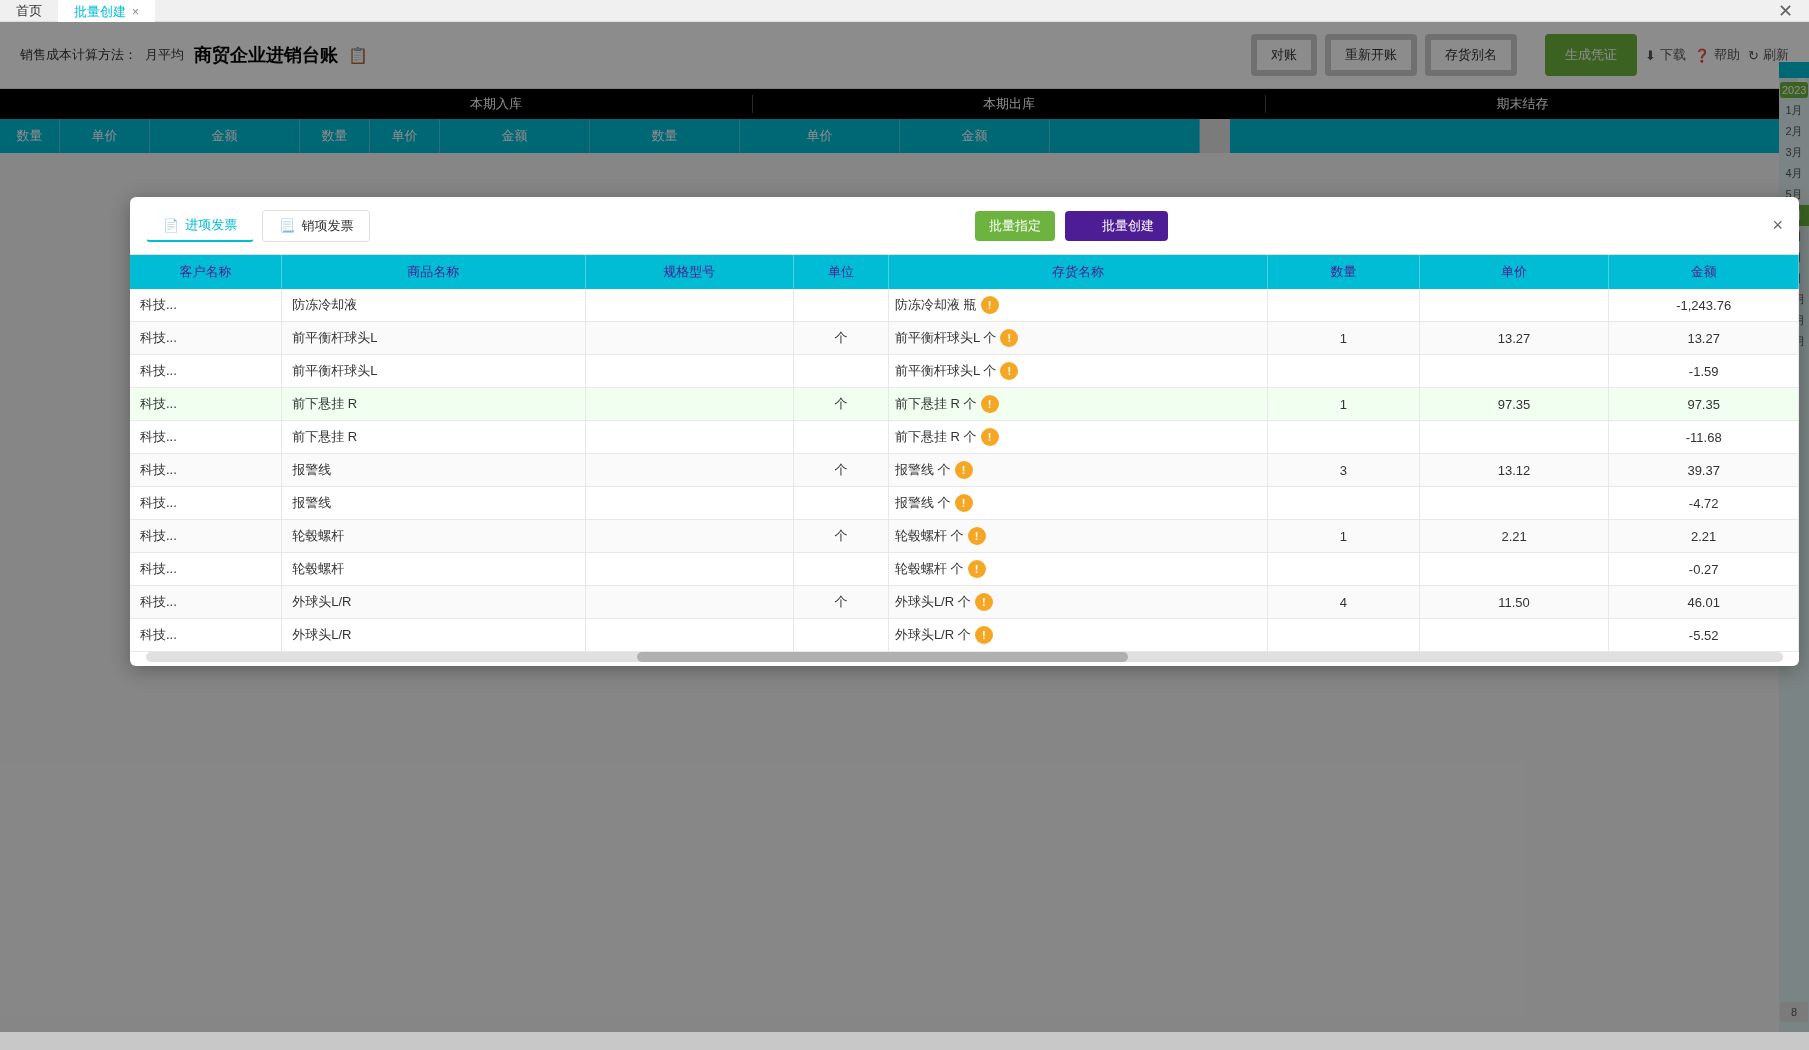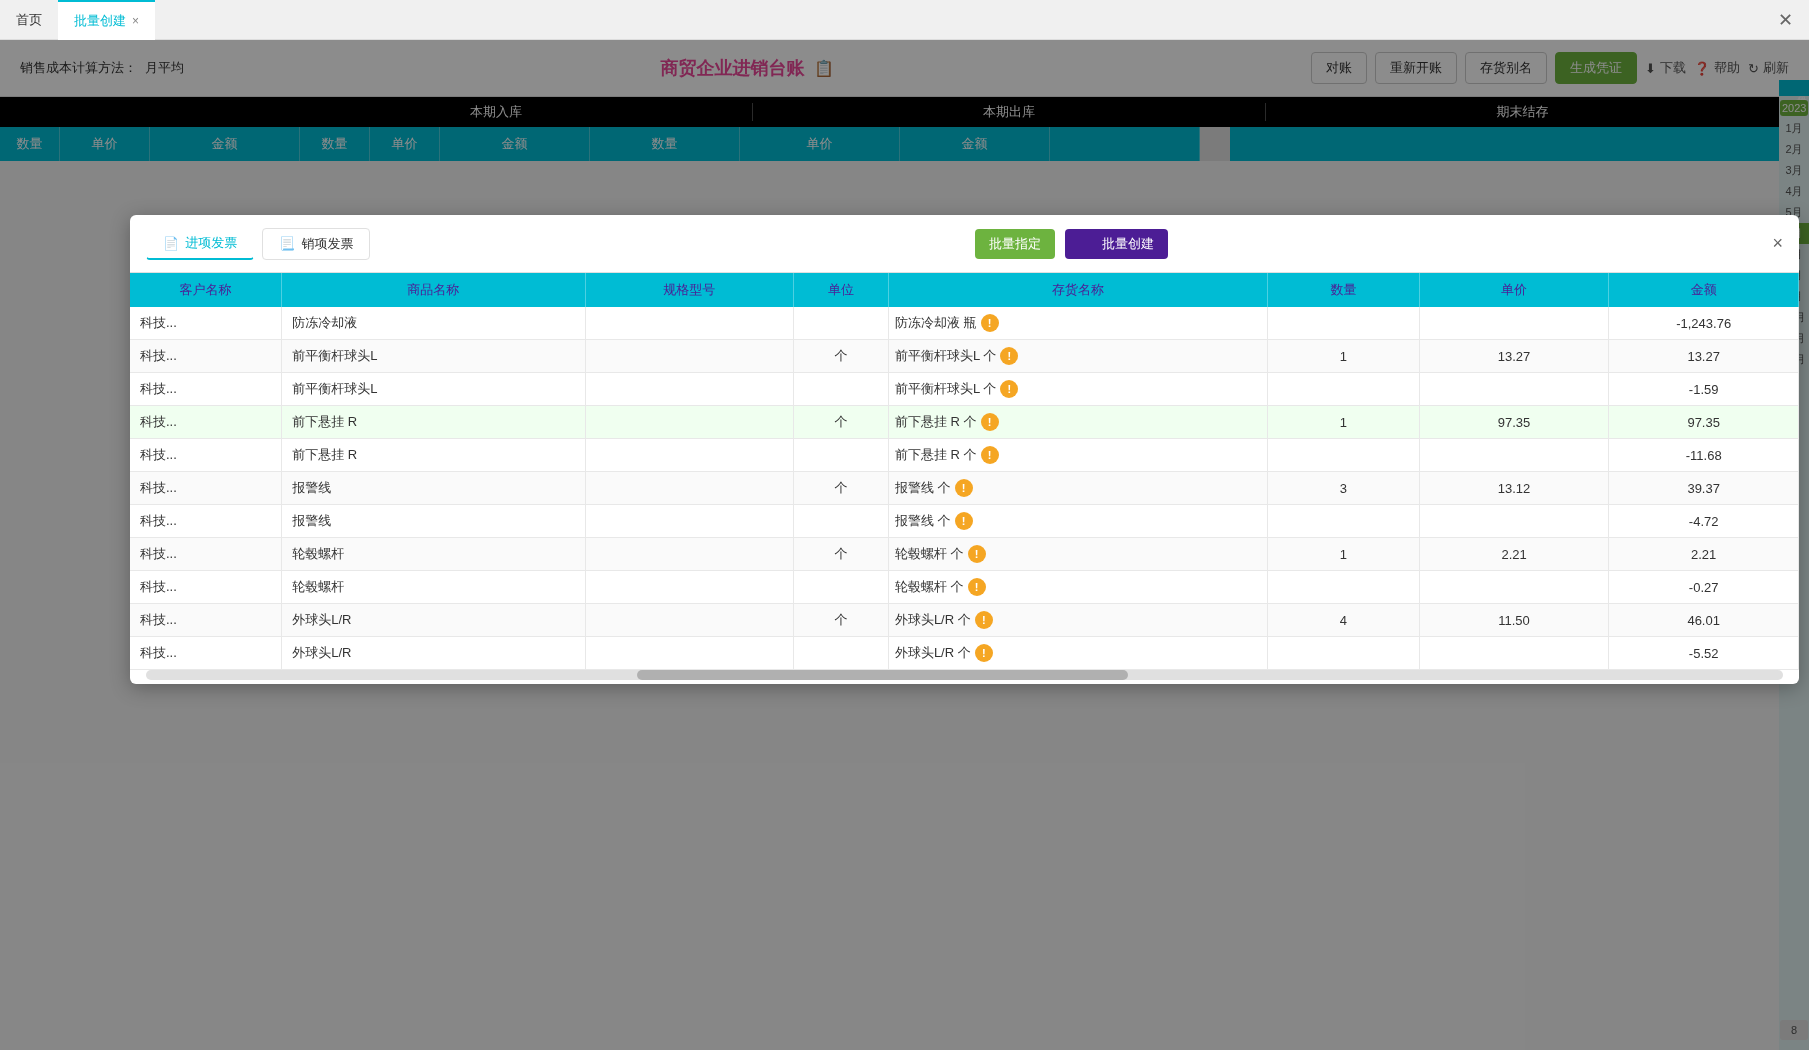--- a/index.html
+++ b/index.html
@@ -1,21 +1,21 @@
 <!DOCTYPE html>
 <html><head>
   <meta charset="utf-8">
   <style>
     * { box-sizing: border-box; margin: 0; padding: 0; }
     body { font-family: "Microsoft YaHei", "PingFang SC", sans-serif; font-size: 13px; background: #c8c8c8; width: 1809px; height: 1050px; overflow: hidden; }
 
     
     .tab-bar {
       display: flex; align-items: center; background: #f0f0f0;
-      height: 40px; border-bottom: 1px solid #ddd; position: relative;
+      height: 22px; border-bottom: 1px solid #ddd; position: relative;
     }
     .tab-item {
       padding: 0 16px; height: 40px; display: flex; align-items: center;
       cursor: pointer; font-size: 13px; color: #333;
     }
     .tab-item.active {
       background: #fff; border-top: 2px solid #00bcd4; color: #00bcd4;
     }
     .tab-close {
       margin-left: 6px; cursor: pointer; color: #888; font-size: 12px;
@@ -29,24 +29,24 @@
     .main-area {
       background: #f5f5f5; height: calc(1050px - 40px); position: relative;
     }
 
     
     .toolbar {
       display: flex; align-items: center; padding: 12px 20px;
       background: #fff; border-bottom: 1px solid #e0e0e0; gap: 10px;
     }
     .toolbar-left { display: flex; align-items: center; gap: 8px; font-size: 13px; color: #333; }
-    .toolbar-center { flex: 1; display: flex; justify-content: center; align-items: center; gap: 10px; font-size: 18px; font-weight: bold; color: #ec4899; }
+    .toolbar-center { flex: 1; display: flex; align-items: center; gap: 10px; font-size: 18px; font-weight: bold; color: #000000; }
     .toolbar-right { display: flex; align-items: center; gap: 8px; }
-    .btn { padding: 6px 14px; border-radius: 4px; border: 1px solid #a21caf; cursor: pointer; font-size: 13px; background: #fff; }
-    .btn-green { background: #6db33f; color: #fff; border-color: #6db33f; }
+    .btn { padding: 6px 14px; border-radius: 4px; border: 6px solid #a21caf; cursor: pointer; font-size: 13px; background: #fff; }
+    .btn-green { background: #6db33f; color: #fff; border-color: #6db33f; margin-left: 20px; }
     .btn-outline { background: #fff; color: #333; border-color: #ccc; }
     .toolbar-icon { display: flex; align-items: center; gap: 4px; cursor: pointer; color: #555; font-size: 13px; }
 
     
     .overlay {
       position: absolute; top: 0; left: 0; right: 0; bottom: 0;
       background: rgba(0,0,0,0.45); z-index: 100;
     }
 
     

